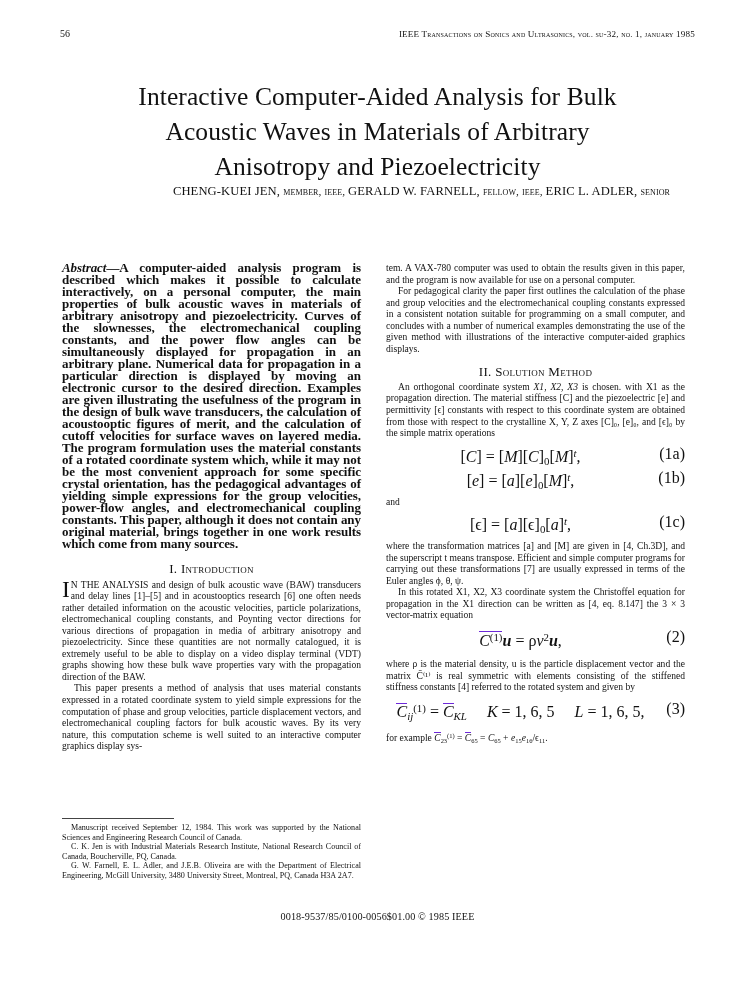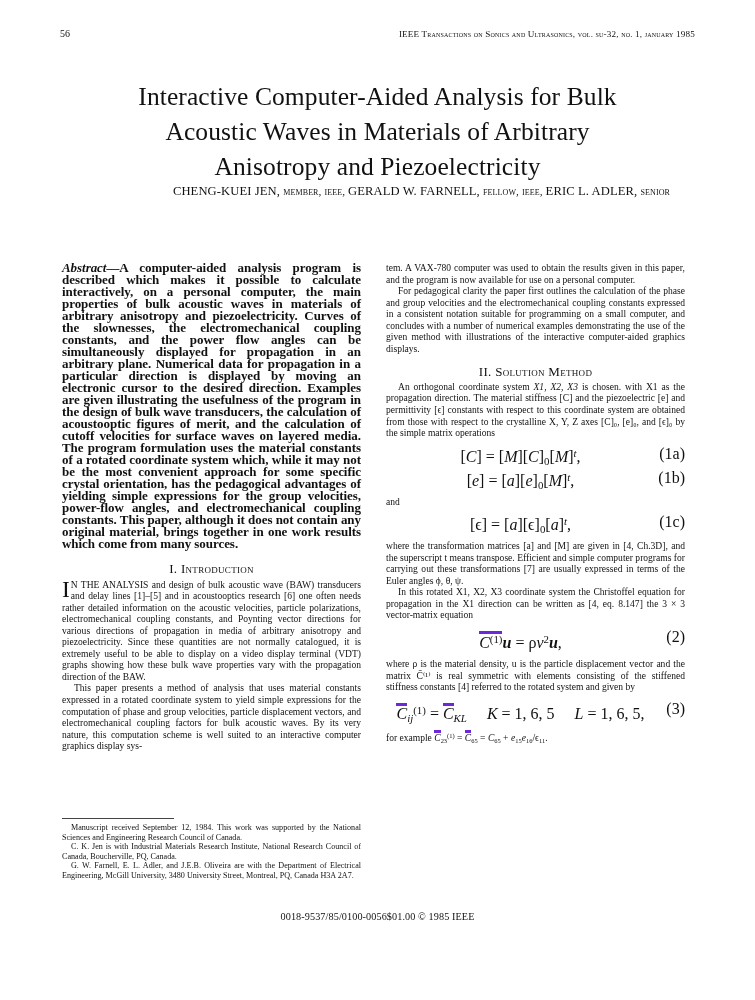--- a/index.html
+++ b/index.html
@@ -147,21 +147,21 @@
     right: 0;
     top: 0;
   }
   .eq.tall { height: 17px; margin: 10px 0 10px 0; }
   .eq-and {
     text-indent: 0;
     margin: -4px 0 -4px 0;
   }
   i.v { font-style: italic; }
   .ovl {
-    border-top: 3px solid #6d28d9;
+    border-top: 1px solid #6d28d9;
     padding-top: 0px;
     display: inline-block;
     line-height: 1.05;
   }
   sub.s { font-size: 0.68em; vertical-align: -0.28em; }
   sup.s { font-size: 0.68em; vertical-align: 0.45em; }
 
   
   .rule {
     position: absolute;

